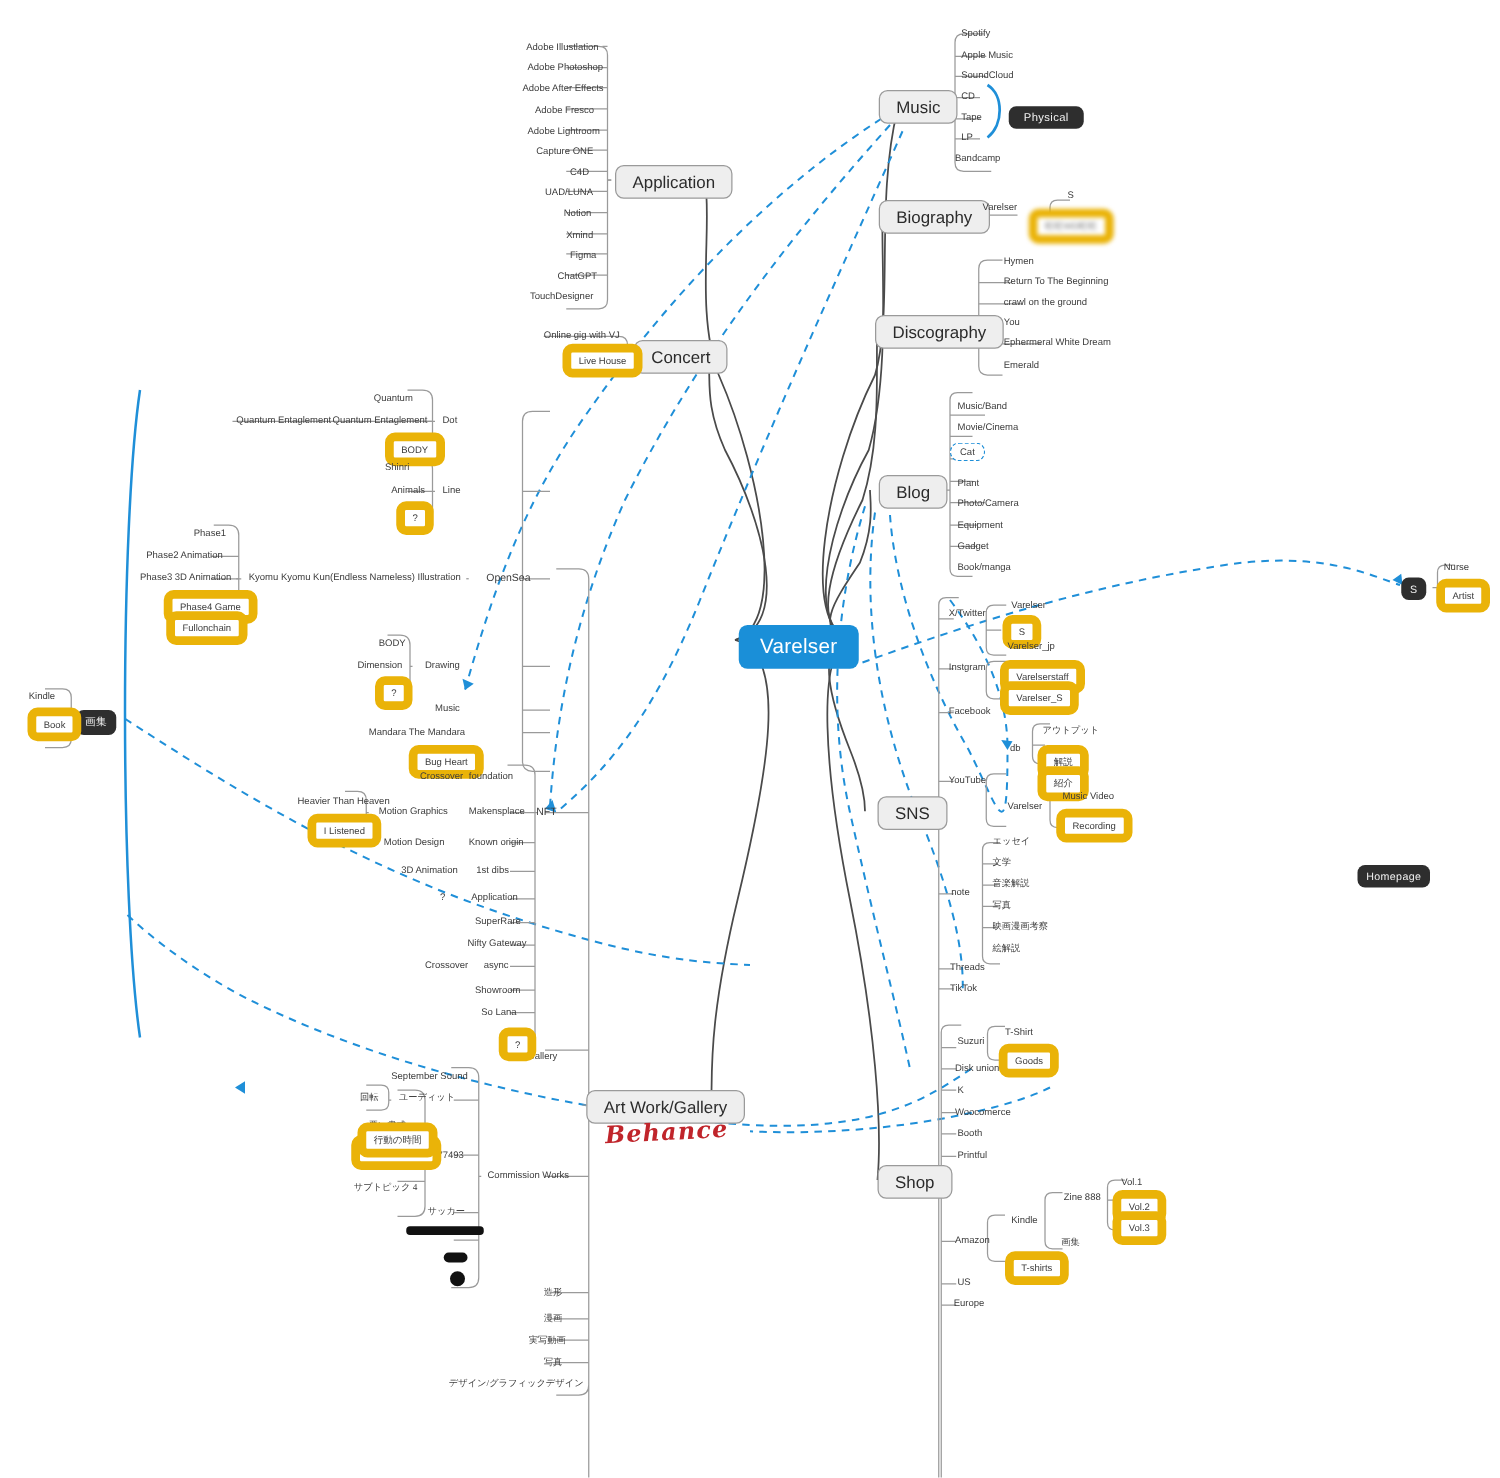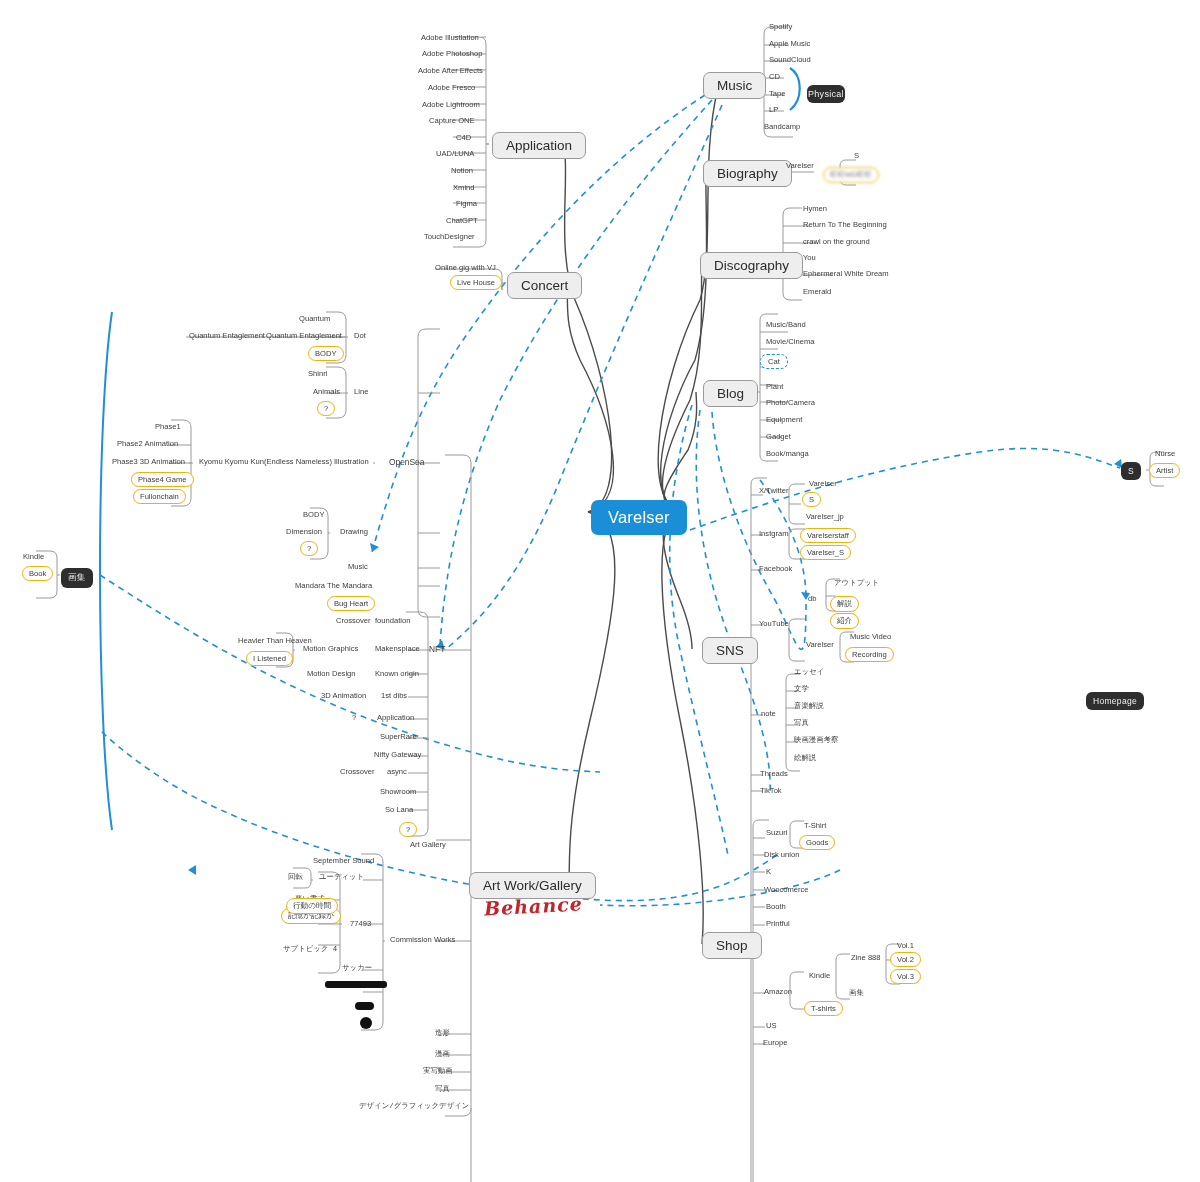--- a/index.html
+++ b/index.html
@@ -23,33 +23,33 @@
     letter-spacing:.2px;
   }
   
   .main {
     background:#eeeeee; border:1.2px solid #9a9a9a; border-radius:7px;
     padding:5px 13px; font-size:13.5px; color:#2b2b2b; font-weight:400;
   }
   
   .dark {
     background:#2e2e2e; color:#f2f2f2; border-radius:6px;
-    padding:4px 1px; font-size:9px; letter-spacing:.3px;
+    padding:4px 12px; font-size:9px; letter-spacing:.3px;
   }
   .dark.tiny { padding:4px 7px; font-size:8.5px; }
   
   .sub {
     font-size:7.6px; color:#3c3c3c; padding:1px 3px 2px 3px;
     line-height:1.25;
   }
-  .sub.jp { font-family:Liberation Mono, monospace; font-size:7.4px; }
+  .sub.jp { font-family:Liberation Serif, serif; font-size:7.4px; }
   .sub.big { font-size:8.4px; }
   
   .boxed {
-    border:1px solid #eab308; border-radius:8px; background:#fff;
+    border:7px solid #eab308; border-radius:8px; background:#fff;
     font-size:7.6px; color:#3c3c3c; padding:2px 6px;
   }
   
   .selected {
     border:1.6px dashed #1f8fd8; border-radius:7px; background:#fff;
     font-size:7.6px; color:#3c3c3c; padding:2px 7px;
   }
   
   .redact { background:#111; border-radius:3px; }
   .blur { filter:blur(1.6px); color:#777; font-size:7.4px; }

